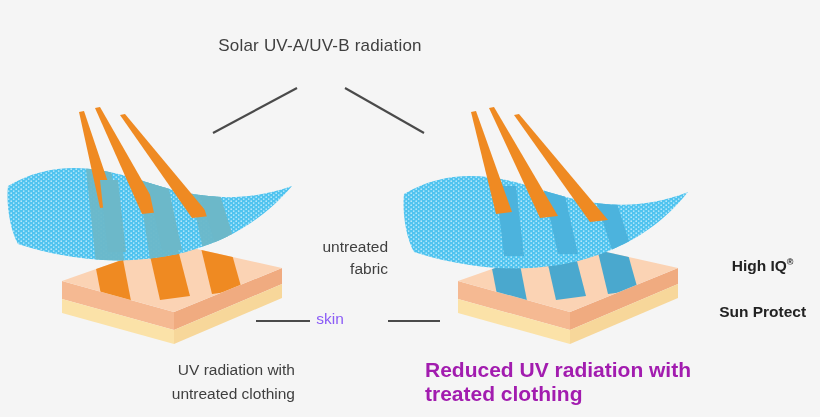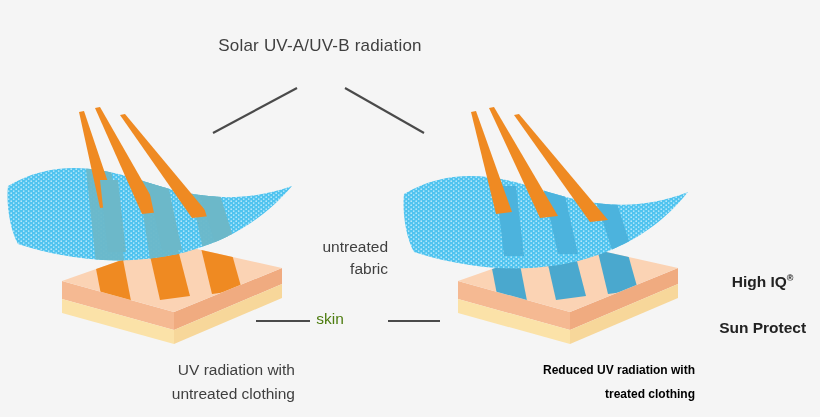--- a/index.html
+++ b/index.html
@@ -16,33 +16,33 @@
   #title{
     left:0;top:36px;width:640px;text-align:center;
     font-size:17px;color:#3f3f3f;letter-spacing:.2px;
   }
   #label-untreated-fabric{
     left:268px;top:236px;width:120px;text-align:right;
     font-size:15.5px;line-height:22px;color:#3f3f3f;
   }
   #label-skin{
     left:300px;top:310px;width:60px;text-align:center;
-    font-size:15.5px;color:#4d7c0f;
+    font-size:15.5px;color:#8b5cf6;
   }
   #label-treated{
-    left:690px;top:244px;width:128px;text-align:center;
+    left:690px;top:228px;width:128px;text-align:center;
     font-size:15.5px;line-height:23px;font-weight:bold;color:#222;
   }
   #caption-left{
     left:45px;top:358px;width:250px;text-align:right;
     font-size:15.5px;line-height:24px;color:#3f3f3f;
   }
   #caption-right{
-    left:425px;top:358px;width:270px;text-align:right;
-    font-size:12px;line-height:24px;font-weight:bold;color:#000000;
+    left:425px;top:358px;width:270px;text-align:left;
+    font-size:21px;line-height:24px;font-weight:bold;color:#a21caf;
   }
   .sup{font-size:9px;vertical-align:super;}
 </style>
 </head>
 <body>
 
 <div id="stage">
 
   <svg width="820" height="417" viewBox="0 0 820 417" style="position:absolute;left:0;top:0;">
     <defs>

